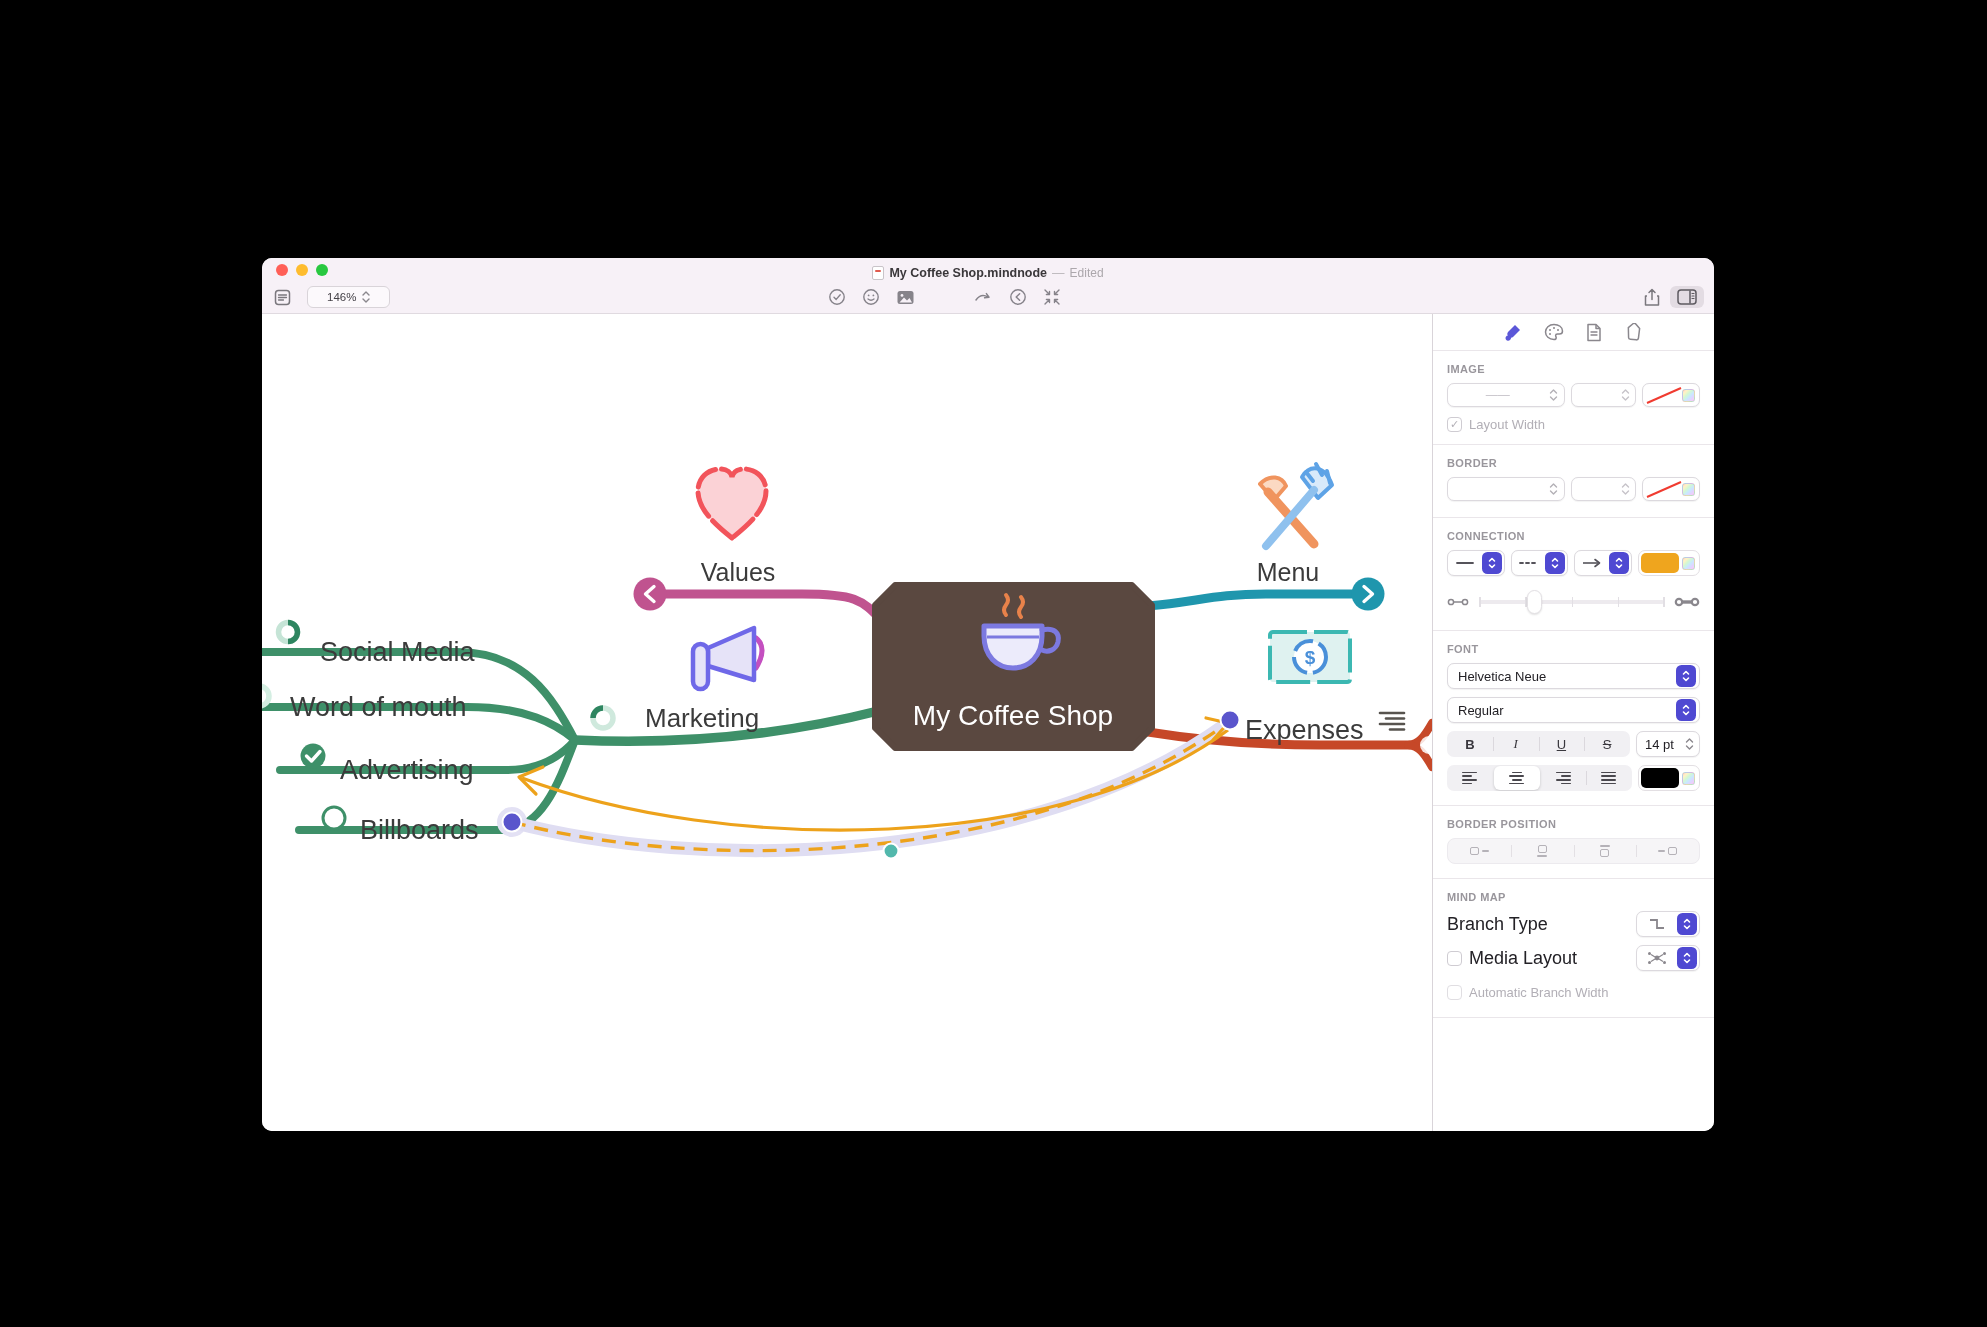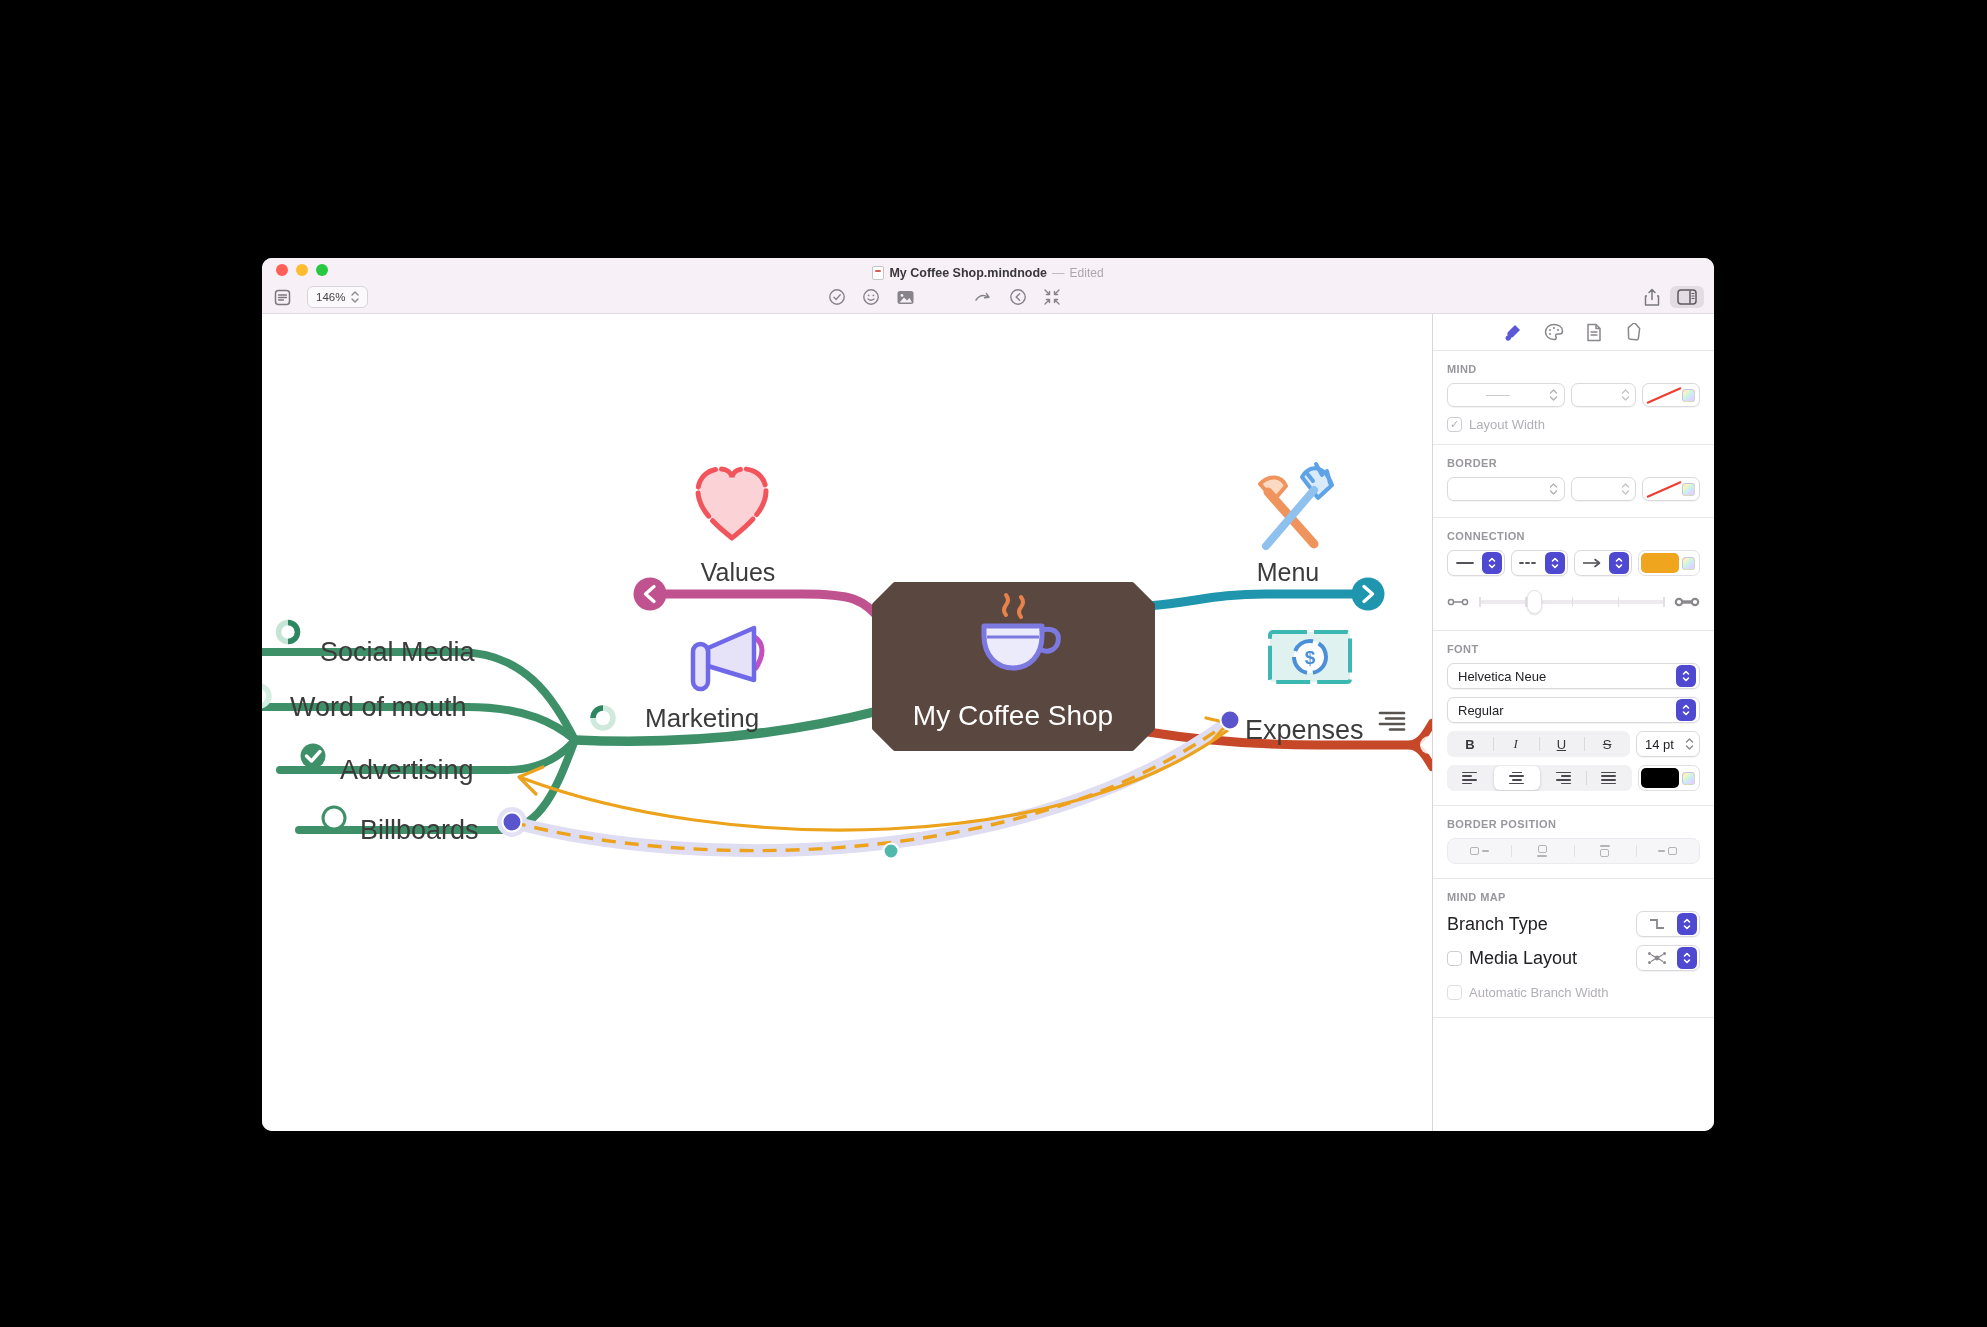--- a/index.html
+++ b/index.html
@@ -15,21 +15,21 @@
   .doc-ico { width:12px; height:14px; background:#fff; border:1px solid #c9c4c9; border-radius:2px; position:relative; }
   .doc-ico:after{content:""; position:absolute; left:2px; top:3px; width:6px; height:2px; background:#e05a4e; border-radius:1px;}
   .title { font-size:12.5px; font-weight:700; color:#3a373a; }
   .title-sep { font-size:12.5px; color:#b9b4b9; }
   .title-status { font-size:12px; color:#aca7ac; }
   .toolrow { position:absolute; left:0; right:0; top:24px; height:30px; }
   .tgroup { position:absolute; display:flex; align-items:center; gap:16px; height:30px; }
   .tg-left{left:12px;} .tg-center{left:566px;} .tg-right{right:10px; gap:10px;}
   .tbtn { display:flex; align-items:center; justify-content:center; color:#7a777d; }
   .zoom-pill { display:flex; align-items:center; gap:6px; border:1px solid #d9d4d9; background:#fcf9fc; border-radius:6px;
-               height:22px; padding:0 8px; font-size:11.5px; color:#454248; }
+               height:22px; padding:0 19px; font-size:11.5px; color:#454248; }
   .pill-active { background:#e3dce3; border-radius:6px; padding:3px 7px; }
   .tsep { width:26px; }
   
   .canvas { position:absolute; left:0; top:56px; width:1170px; height:817px; background:#fff; }
   
   .inspector { position:absolute; left:1170px; top:56px; width:282px; height:817px; background:#fff; border-left:1px solid #d9d4d9; padding:0 14px; }
   .tabs { height:36px; display:flex; align-items:center; justify-content:center; gap:22px; }
   .divider { height:1px; background:#eae6ea; margin:0 -14px; }
   .sec-label { font-size:11px; font-weight:700; color:#99969c; letter-spacing:.4px; margin:12px 0 8px; }
   .row { display:flex; align-items:center; gap:6px; }
@@ -324,21 +324,21 @@
           </svg>
       </span>
       <span>
         <svg width="20" height="18" viewBox="0 0 20 18">
             <path d="M8.5 2 h6 a2 2 0 0 1 2 2 v6 l-7 6.5 a2 2 0 0 1 -2.8 0 l-4.2 -4.2 a2 2 0 0 1 0 -2.8 Z" fill="none" stroke="#8a878d" stroke-width="1.5" transform="rotate(-40 10 9)"></path>
           </svg>
       </span>
     </div>
     <div class="divider"></div>
 
-    <div class="sec-label">MIND</div>
+    <div class="sec-label">IMAGE</div>
     <div class="row">
       <div class="ctl dd-line">
         <span class="glyph">——</span>
         <span class="gray-st">
           <svg width="9" height="14" viewBox="0 0 9 14">
               <path d="M1.5 5 L4.5 2 L7.5 5 M1.5 9 L4.5 12 L7.5 9" fill="none" stroke="#b3b0b6" stroke-width="1.4" stroke-linecap="round" stroke-linejoin="round"></path>
             </svg>
         </span>
       </div>
       <div class="ctl num-field">

